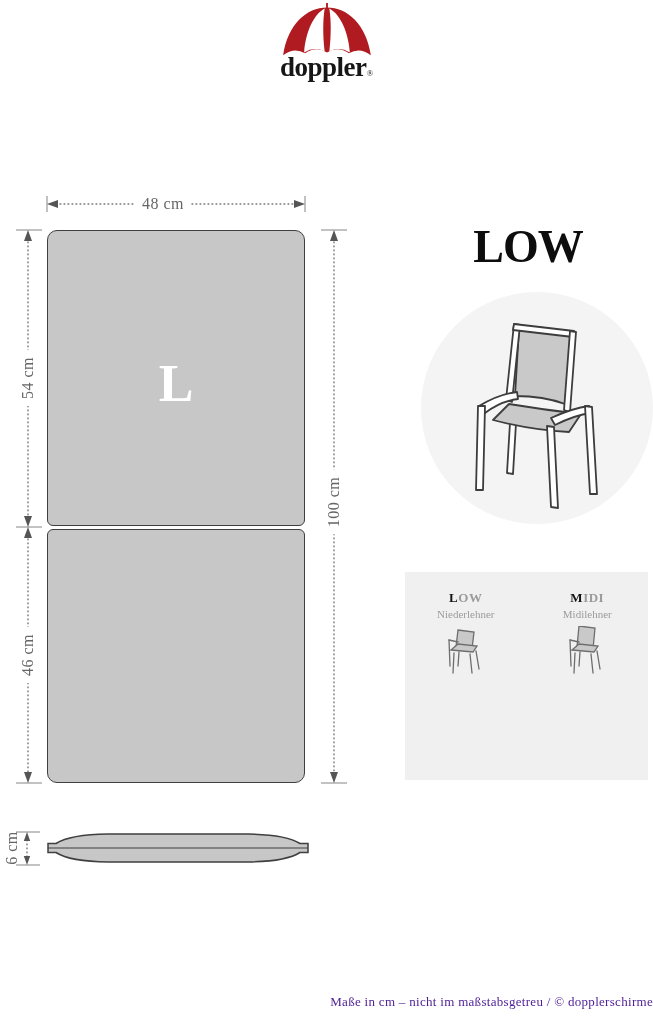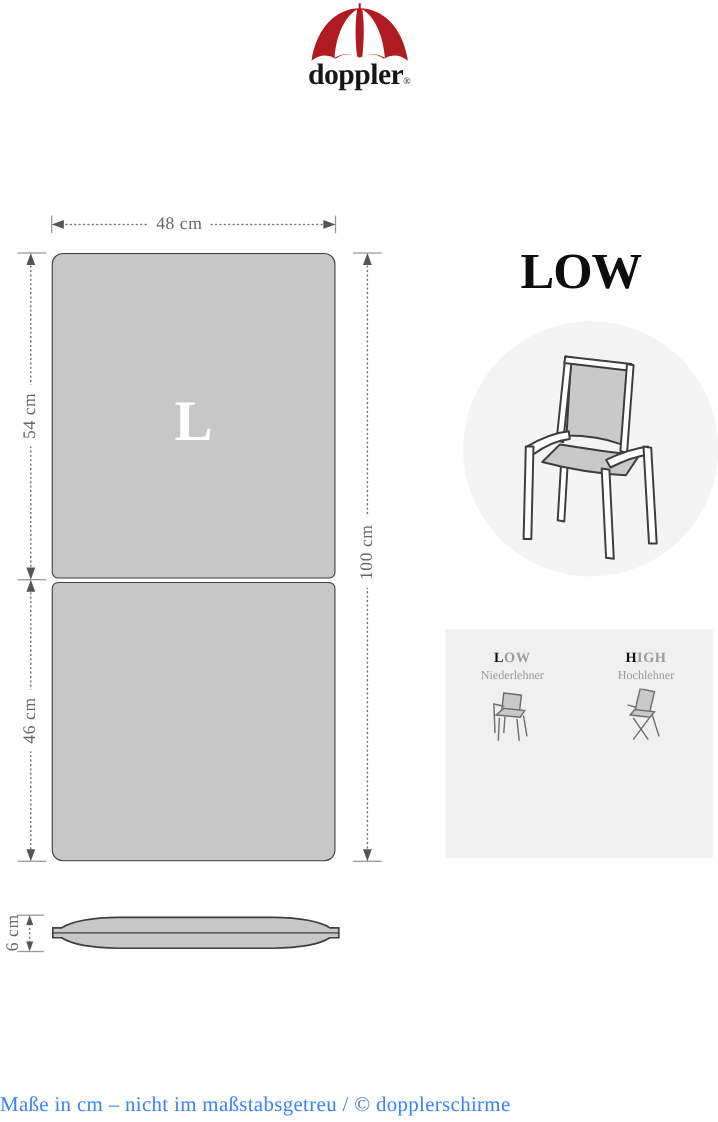--- a/index.html
+++ b/index.html
@@ -43,22 +43,22 @@
   .legend-item{text-align:center;}
   .legend-row.r1 .legend-item{flex:1 1 0;}
   .legend-row.r2 .legend-item.relax{width:96px;}
   .legend-row.r2 .legend-item.sunlounge{width:120px;}
   .legend-title{font-size:13px;font-weight:700;letter-spacing:0.5px;color:#9b9b9b;line-height:1.2;}
   .legend-title .ini{color:#141414;}
   .legend-sub{font-size:11px;color:#9b9b9b;margin-top:2px;}
   .legend-icon{margin-top:6px;}
 
   
-  .footer{position:absolute;left:0;right:0;top:994px;text-align:left;
-          font-size:19px;color:#3b82f6;letter-spacing:0.3px;}
+  .footer{position:absolute;left:0;right:0;top:994px;text-align:right;
+          font-size:13px;color:#4c1d95;letter-spacing:0.3px;}
 </style>
 </head>
 <body>
 
 <div class="page">
 
   <div class="logo">
     <svg width="100" height="56" viewBox="0 0 100 60">
       <path d="M49,1 h2 v7 h-2 z" fill="#b01b21"></path>
       <path d="M3,57 C8,24 28,6 50,6 C72,6 92,24 97,57
@@ -167,36 +167,38 @@
             <path d="M5,14 L14,16"></path>
               <path d="M5,14 L6,40"></path>
             <path d="M10,27 L9,47"></path>
               <path d="M26,28 L28,47"></path>
             <path d="M32,25 L35,43"></path>
               <path d="M15,26 L14,40"></path>
           </g>
         </svg>
       </div>
 
-
       <div class="legend-item">
-        <div class="legend-title"><span class="ini">H</span><span>IGH</span></div>
-        <div class="legend-sub">Hochlehner</div>
+        <div class="legend-title"><span class="ini">M</span><span>IDI</span></div>
+        <div class="legend-sub">Midilehner</div>
         <svg class="legend-icon" width="44" height="50" viewBox="0 0 44 50">
           <g stroke="#6e6e6e" stroke-width="1.3" fill="none" stroke-linecap="round">
-            <path d="M17,0 L30,3 L25,24 L12,21 Z" fill="#c9c9c9"></path>
-            <path d="M8,24 L26,26 L30,21 L12,19 Z" fill="#c9c9c9"></path>
-            <path d="M6,15 L13,17"></path>
-            <path d="M11,27 L24,46"></path>
-              <path d="M25,27 L11,46"></path>
-            <path d="M28,24 L34,43"></path>
+            <path d="M14,0 L30,2 L28,23 L12,21 Z" fill="#c9c9c9"></path>
+            <path d="M7,24 L29,26 L33,20 L14,18 Z" fill="#c9c9c9"></path>
+            <path d="M5,14 L14,16"></path>
+              <path d="M5,14 L6,40"></path>
+            <path d="M10,27 L9,47"></path>
+              <path d="M26,28 L28,47"></path>
+            <path d="M32,25 L35,43"></path>
+              <path d="M15,26 L14,40"></path>
           </g>
         </svg>
       </div>
 
+
     </div>
     <div class="legend-row r2">
 
 
 
     </div>
   </div>
 
   <div class="footer">Maße in cm – nicht im maßstabsgetreu / © dopplerschirme</div>
 

